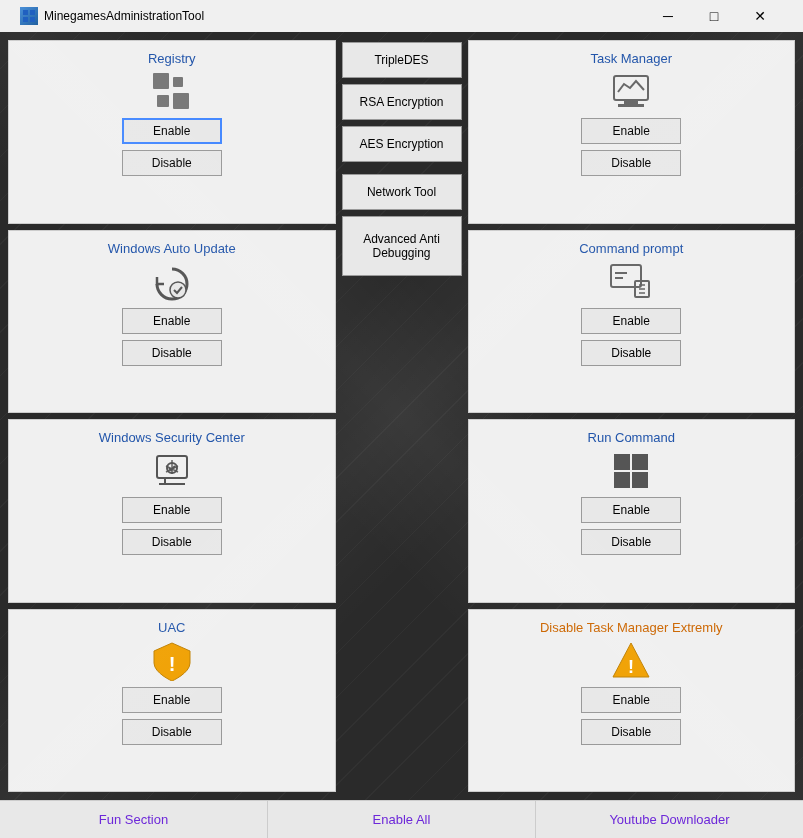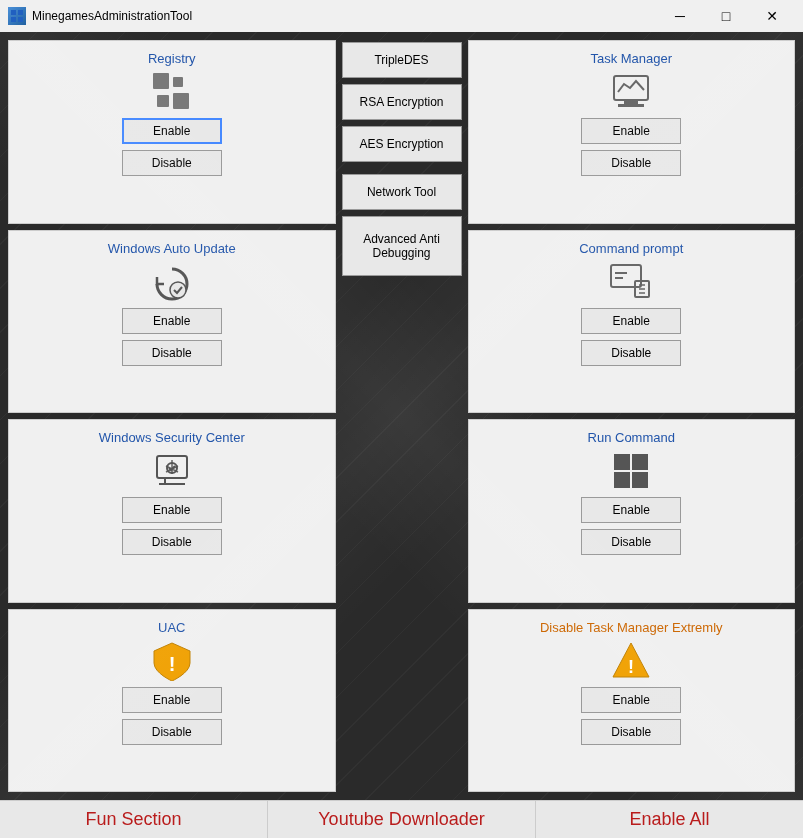--- a/index.html
+++ b/index.html
@@ -13,21 +13,21 @@
       display: flex;
       flex-direction: column;
     }
 
     
     .titlebar {
       display: flex;
       align-items: center;
       background: #f0f0f0;
       height: 32px;
-      padding: 0 8px;
+      padding: 0 20px;
       flex-shrink: 0;
     }
     .titlebar-icon {
       width: 18px;
       height: 18px;
       margin-right: 6px;
       background: linear-gradient(135deg, #4a90d9, #2060a0);
       display: flex;
       align-items: center;
       justify-content: center;
@@ -163,23 +163,23 @@
       background: #f0f0f0;
       border-top: 1px solid #ccc;
       flex-shrink: 0;
     }
     .tab-btn {
       flex: 1;
       border: none;
       border-right: 1px solid #ccc;
       background: #e8e8e8;
       cursor: pointer;
-      font-size: 18px;
+      font-size: 13px;
       font-family: 'Segoe UI', Arial, sans-serif;
-      color: #b91c1c;
+      color: #6d28d9;
     }
     .tab-btn:last-child { border-right: none; }
   </style>
 </head>
 <body>
 
 <div class="titlebar">
   <div class="titlebar-icon">
     <svg width="14" height="14" viewBox="0 0 14 14" fill="none">
       <rect x="1" y="1" width="5" height="5" fill="#2060c0"></rect>
@@ -327,15 +327,15 @@
       </svg>
     </div>
     <button class="btn">Enable</button>
     <button class="btn">Disable</button>
   </div>
 
 </div>
 
 <div class="tabbar">
   <button class="tab-btn">Fun Section</button>
+  <button class="tab-btn">Enable All</button>
   <button class="tab-btn">Youtube Downloader</button>
-  <button class="tab-btn">Enable All</button>
 </div>
 
 </body></html>

